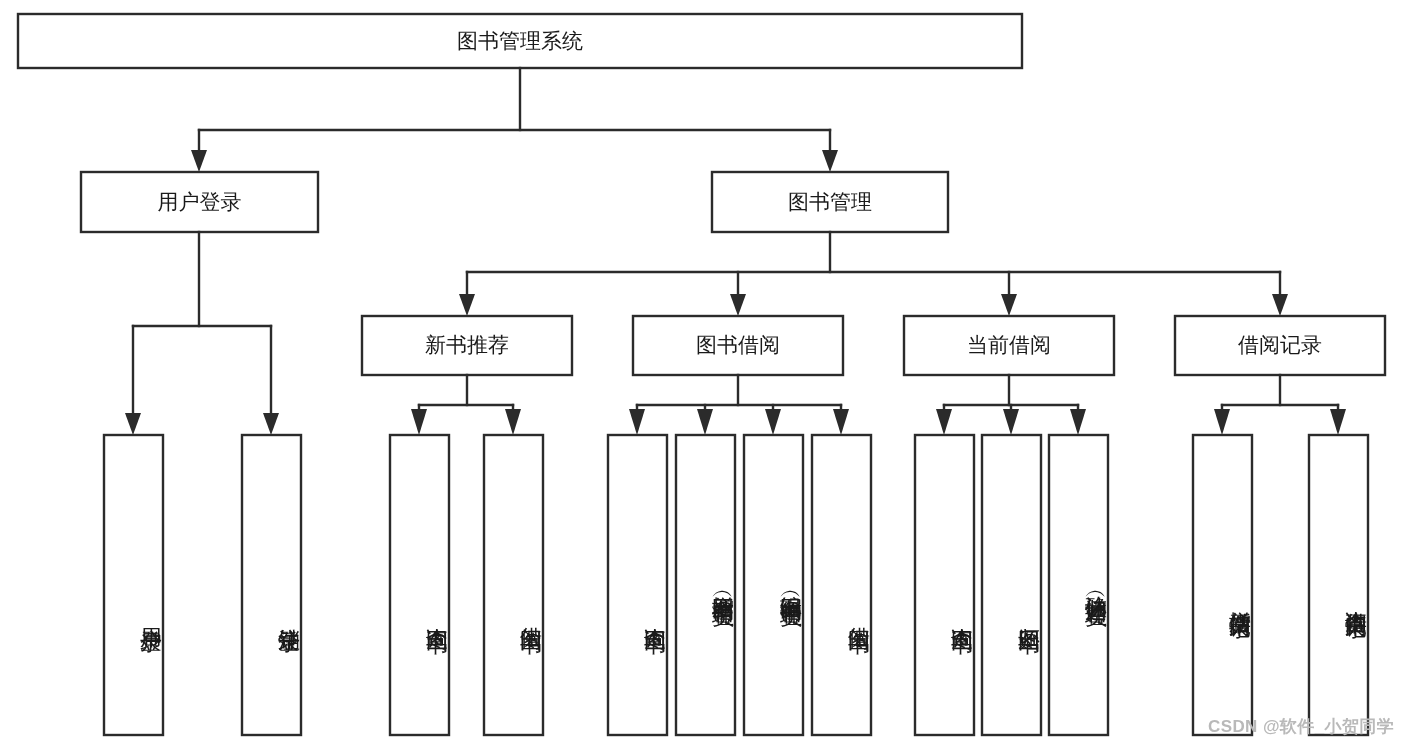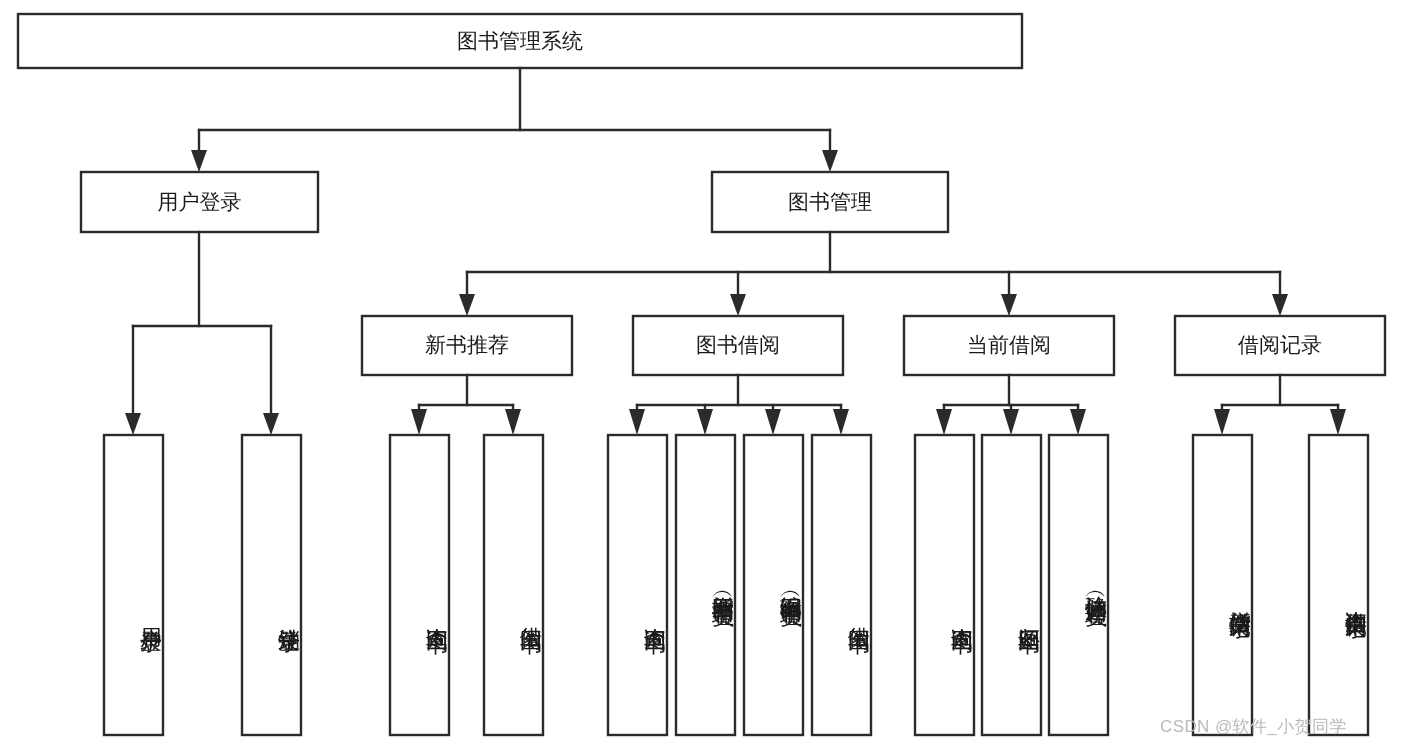--- a/index.html
+++ b/index.html
@@ -192,15 +192,15 @@
   <div class="node-label-v" style="left:744px; top:440px; width:59px; height:290px;">编辑图书（管理员）</div>
   <div class="node-label-v" style="left:812px; top:498px; width:59px; height:230px;">借阅图书</div>
 
   <div class="node-label-v" style="left:915px; top:498px; width:59px; height:230px;">查询图书</div>
   <div class="node-label-v" style="left:982px; top:498px; width:59px; height:230px;">归还图书</div>
   <div class="node-label-v" style="left:1049px; top:440px; width:59px; height:290px;">确认归还（管理员）</div>
 
   <div class="node-label-v" style="left:1193px; top:462px; width:59px; height:270px;">新增借阅记录</div>
   <div class="node-label-v" style="left:1309px; top:462px; width:59px; height:270px;">查询借阅记录</div>
 
-  <div class="watermark" style="left:1160px; top:715px;">CSDN @软件_小贺同学</div>
+  <div class="watermark" style="left:1208px; top:715px;font-weight:bold;">CSDN @软件_小贺同学</div>
 
 </div>
 
 </body></html>

